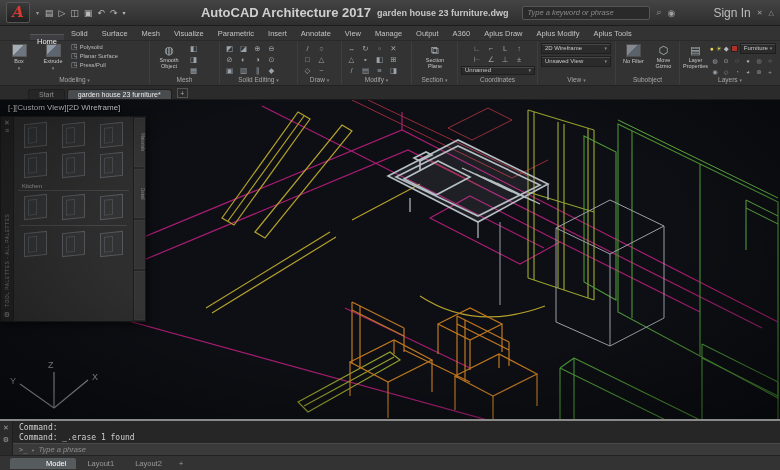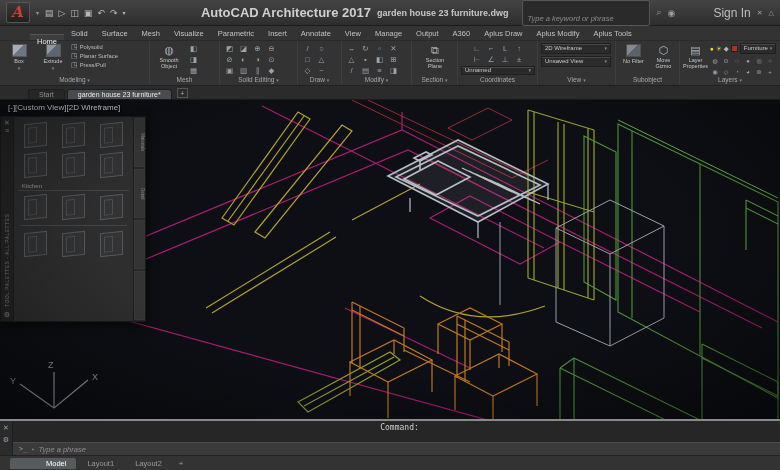--- a/index.html
+++ b/index.html
@@ -11,21 +11,21 @@
   #titlebar{height:26px;background:linear-gradient(#444,#2e2e2e);display:flex;align-items:center;
     border-bottom:1px solid #1c1c1c;padding:0 6px;gap:6px;}
   .logo{width:24px;height:21px;background:linear-gradient(#3a3a3a,#202020);border:1px solid #555;
     border-radius:2px;color:#d23a32;font:bold italic 15px "DejaVu Serif",serif;text-align:center;line-height:19px;}
   .logo-dd{color:#999;font-size:6px;}
   .qat{display:flex;gap:5px;color:#b9b9b9;font-size:9px;align-items:center;}
   .qat i{font-style:normal;}
   .app-title{margin-left:auto;color:#cfcfcf;font-size:13px;font-weight:bold;white-space:nowrap;}
   .doc-title{color:#c7c7c7;font-size:9px;font-weight:bold;white-space:nowrap;}
   .search-box{margin-left:8px;width:128px;height:14px;background:#2a2a2a;border:1px solid #565656;
-    border-radius:2px;color:#8a8a8a;font-size:7.5px;font-style:italic;line-height:12px;padding:12px 4px;
+    border-radius:2px;color:#8a8a8a;font-size:7.5px;font-style:italic;line-height:12px;padding:0 4px;
     overflow:hidden;white-space:nowrap;}
   .tb-ico{color:#9f9f9f;font-size:9px;}
   .signin{color:#bdbdbd;font-size:12px;white-space:nowrap;padding-left:32px;}
 
   
   #ribbon-tabs{height:15px;background:#333;display:flex;align-items:stretch;padding-left:30px;
     border-bottom:1px solid #2a2a2a;}
   .rtab{color:#c2c2c2;font-size:7.5px;line-height:15px;padding:0 7px;white-space:nowrap;cursor:default;}
   .rtab.active{background:#3e3e42;color:#ececec;box-shadow:inset 0 1px 0 #555;margin-top:8px;}
 
@@ -101,21 +101,21 @@
     writing-mode:vertical-rl;font-size:4.5px;color:#8a8a8a;text-align:center;overflow:hidden;}
 
   
   #cmd-sep{height:2px;background:#8a8a8a;}
   #cmd{height:34px;background:#262626;display:flex;}
   .cmd-side{width:13px;background:#2b2b2b;border-right:1px solid #1e1e1e;display:flex;
     flex-direction:column;align-items:center;gap:4px;padding-top:3px;color:#98a0a8;font-size:7px;}
   .cmd-side i{font-style:normal;}
   .cmd-right{flex:1;display:flex;flex-direction:column;}
   .cmd-hist{flex:1;font-family:"DejaVu Sans Mono",monospace;font-size:8px;color:#cfcfcf;
-    line-height:10px;padding:2px 0 0 6px;text-align:center;}
+    line-height:10px;padding:2px 0 0 6px;}
   .cmd-input{height:13px;background:#3a3a3a;border-top:1px solid #4a4a4a;display:flex;
     align-items:center;gap:4px;padding:0 6px;}
   .cmd-kb{color:#9a9a9a;font-size:7px;font-family:"DejaVu Sans Mono",monospace;}
   .cmd-ph{color:#8d8d8d;font-size:7.5px;font-style:italic;}
 
   
   #layouttabs{height:15px;background:#333;display:flex;align-items:center;padding-left:10px;gap:1px;
     border-top:1px solid #222;}
   .ltab{font-size:7.5px;color:#9a9a9a;padding:1px 10px;}
   .ltab.active{background:#565b5e;color:#fff;border-radius:2px 2px 0 0;padding-left:36px;}
@@ -522,20 +522,21 @@
 
   <div id="cmd-sep"></div>
   <div id="cmd">
     <div class="cmd-side">
       <i>✕</i>
       <i>⚙</i>
     </div>
     <div class="cmd-right">
       <div class="cmd-hist">
         <div>Command:</div>
+        <div>Command: _.erase 1 found</div>
       </div>
       <div class="cmd-input">
         <span class="cmd-kb">&gt;_</span>
         <span class="cmd-kb" style="font-size:5px;">▾</span>
         <span class="cmd-ph">Type a phrase</span>
       </div>
     </div>
   </div>
 
   <div id="layouttabs">

